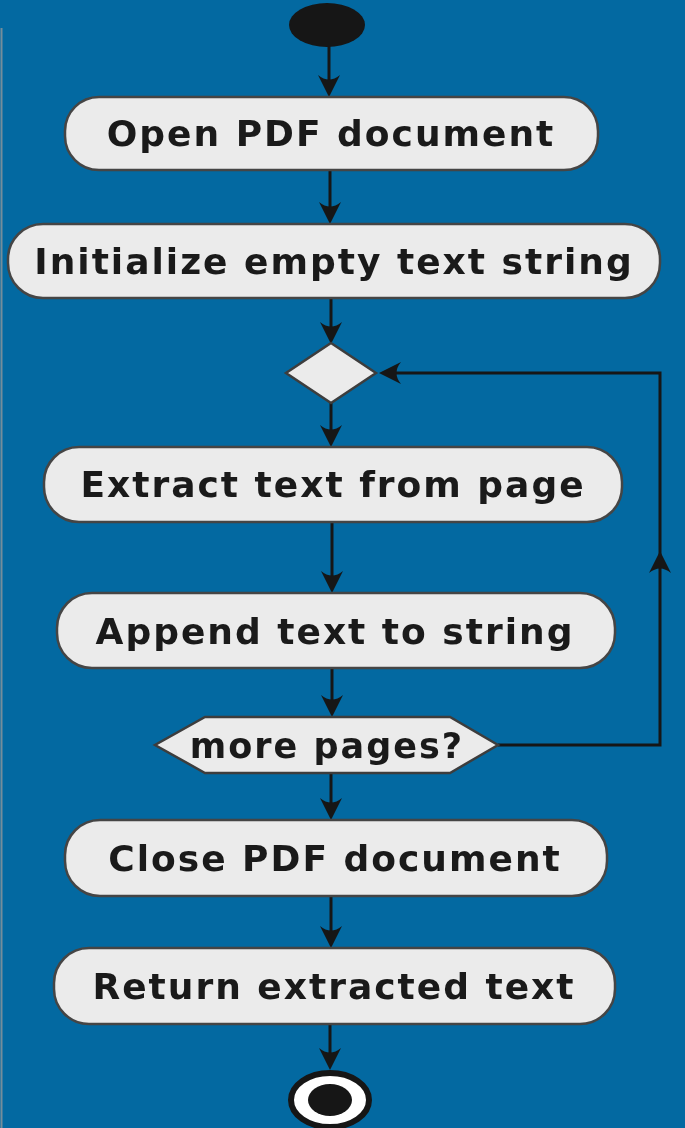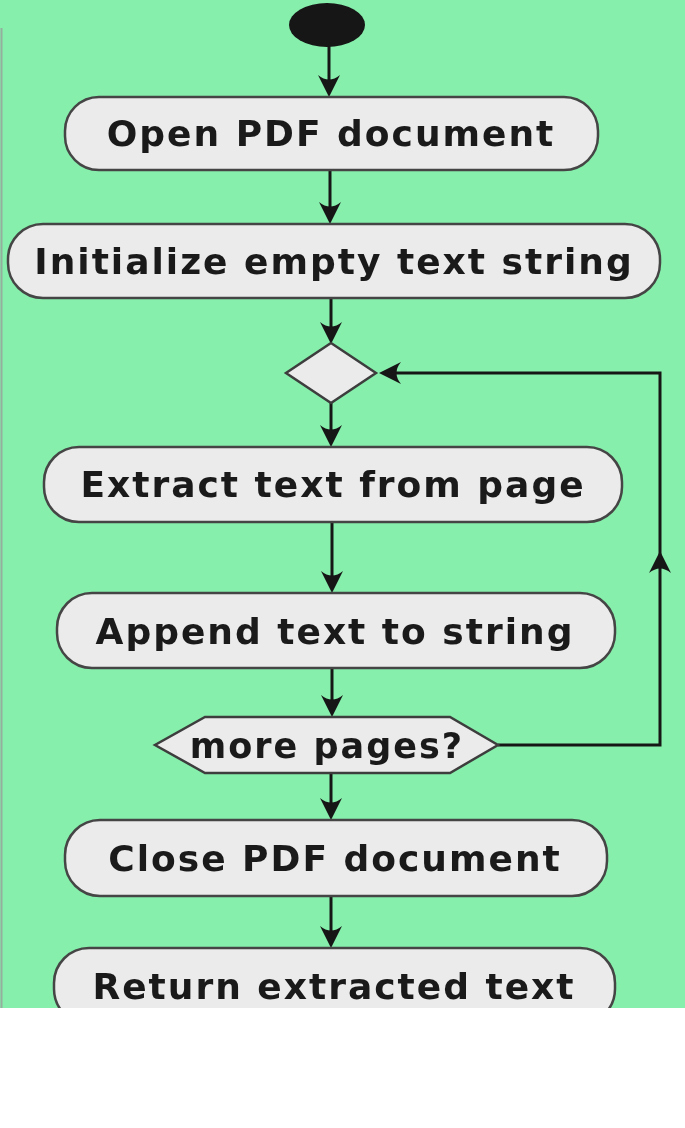--- a/index.html
+++ b/index.html
@@ -3,22 +3,22 @@
 <meta charset="utf-8">
 <style>
   html, body {
     margin: 0;
     padding: 0;
     background: #ffffff;
   }
   .canvas {
     position: relative;
     width: 685px;
-    height: 1008px;
-    background: #86efac;
+    height: 1128px;
+    background: #0369a1;
     overflow: hidden;
   }
   svg { display: block; }
   .activity-box {
     fill: #ebebeb;
     stroke: #454545;
     stroke-width: 2.5;
   }
   .shape {
     fill: #ebebeb;

